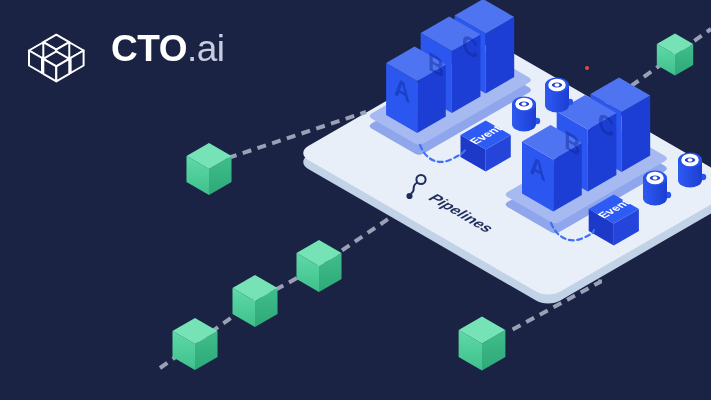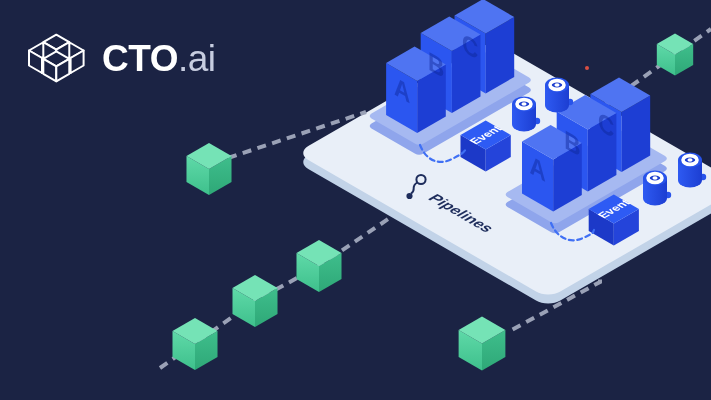--- a/index.html
+++ b/index.html
@@ -1,19 +1,19 @@
 <!DOCTYPE html>
 <html><head>
 <meta charset="utf-8">
 <style>
   html,body{margin:0;padding:0;background:#10172e;}
   #stage{position:relative;width:711px;height:400px;overflow:hidden;background:#1B2344;
          font-family:"Liberation Sans",sans-serif;}
   #scene{position:absolute;left:0;top:0;}
-  #logo{position:absolute;left:28px;top:30px;display:flex;align-items:center;gap:17px;z-index:5;}
+  #logo{position:absolute;left:28px;top:30px;display:flex;align-items:flex-start;gap:26px;z-index:5;}
   #logo .wordmark{font-size:37px;letter-spacing:-0.5px;line-height:1;}
   #logo .bold{color:#ffffff;font-weight:bold;}
   #logo .light{color:#C7CDE0;font-weight:400;}
   svg text{font-family:"Liberation Sans",sans-serif;}
 </style>
 </head>
 <body>
 
 <div id="stage">
 

